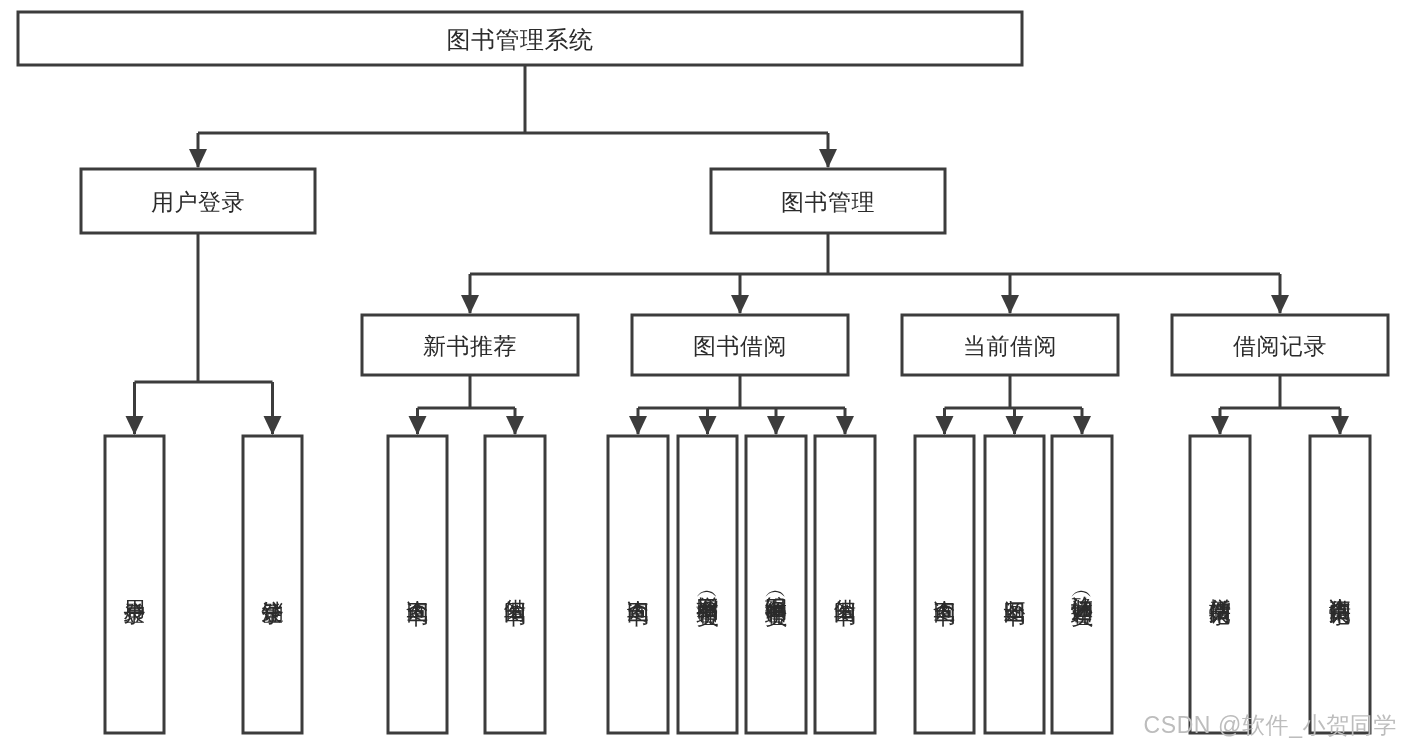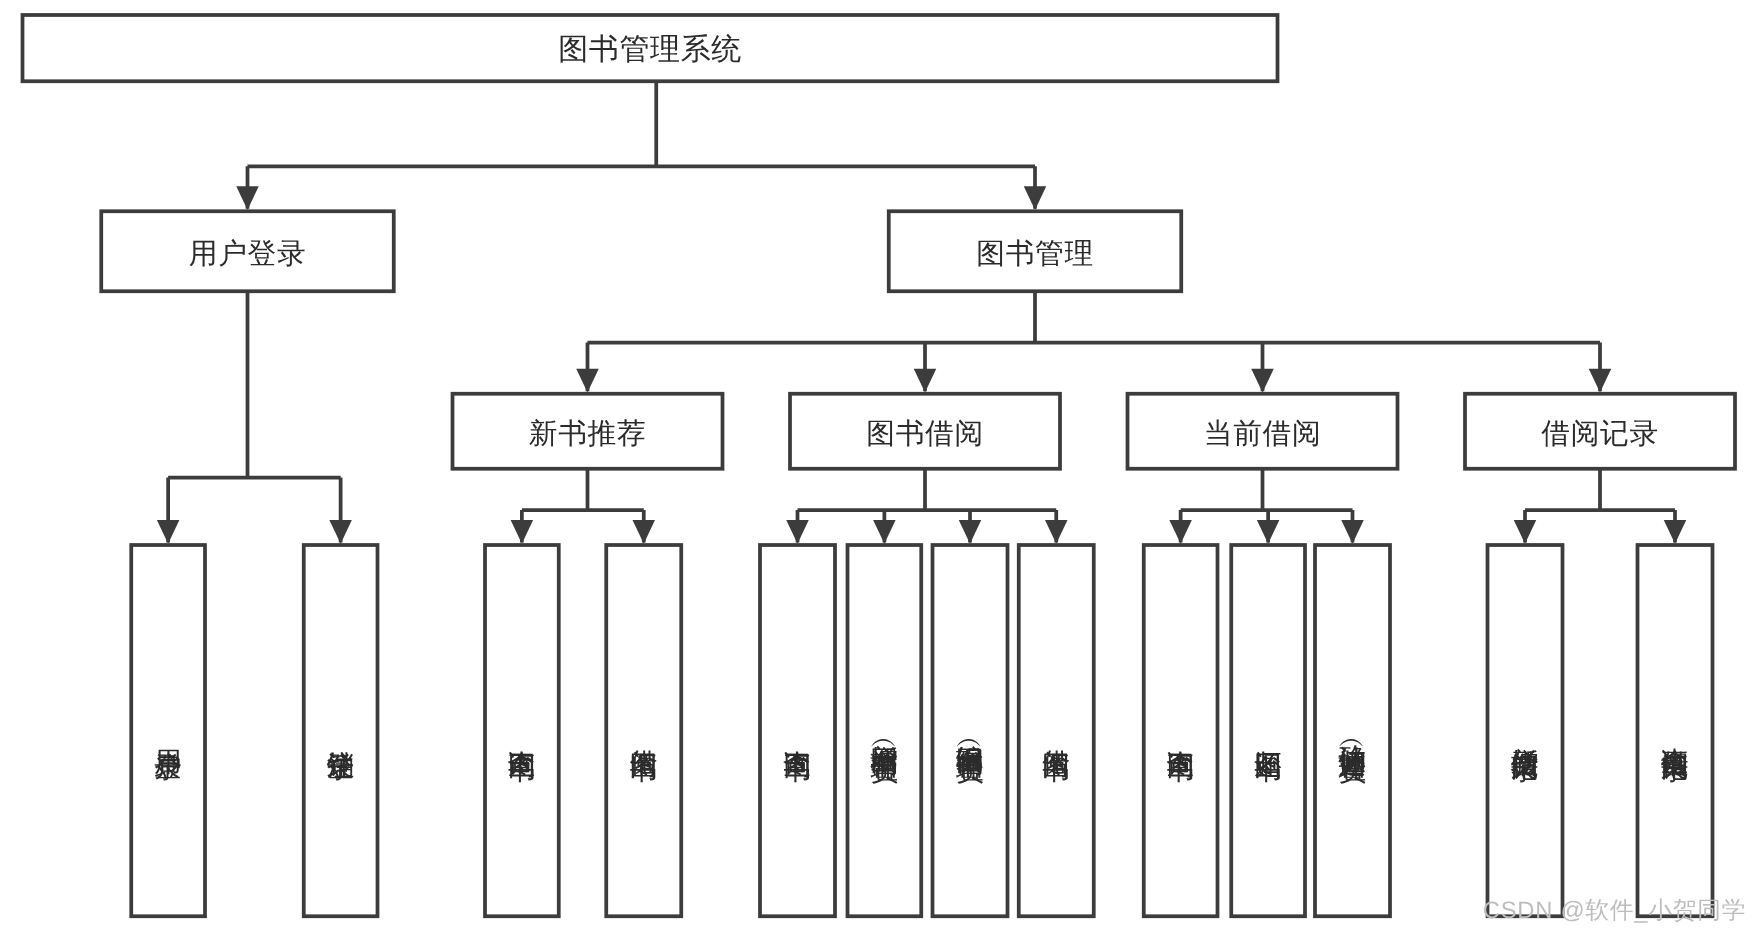--- a/index.html
+++ b/index.html
@@ -73,21 +73,21 @@
     color: #2b2b2b;
     letter-spacing: 1.5px;
     white-space: nowrap;
     text-align: center;
   }
   .watermark {
     position: absolute;
     right: 8px;
     bottom: 6px;
     font-family: "Liberation Sans", "DejaVu Sans", sans-serif;
-    font-size: 19px;
+    font-size: 23px;
     color: #bdbdbd;
     letter-spacing: 0.6px;
     user-select: none;
     white-space: nowrap;
   }
 </style>
 </head>
 <body>
 
 <div id="diagram-root">

